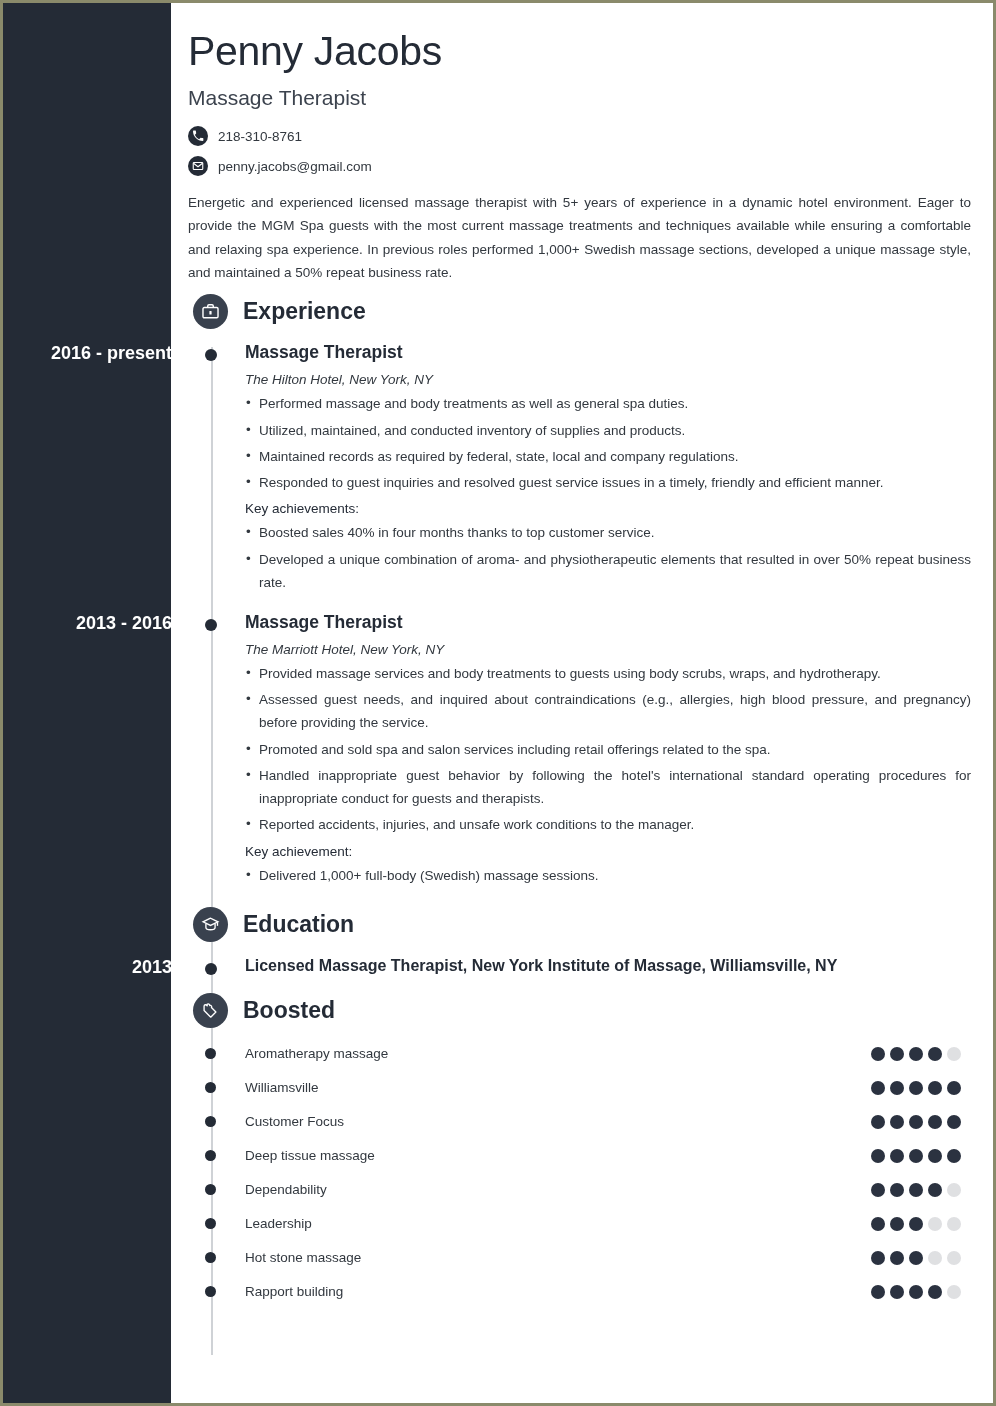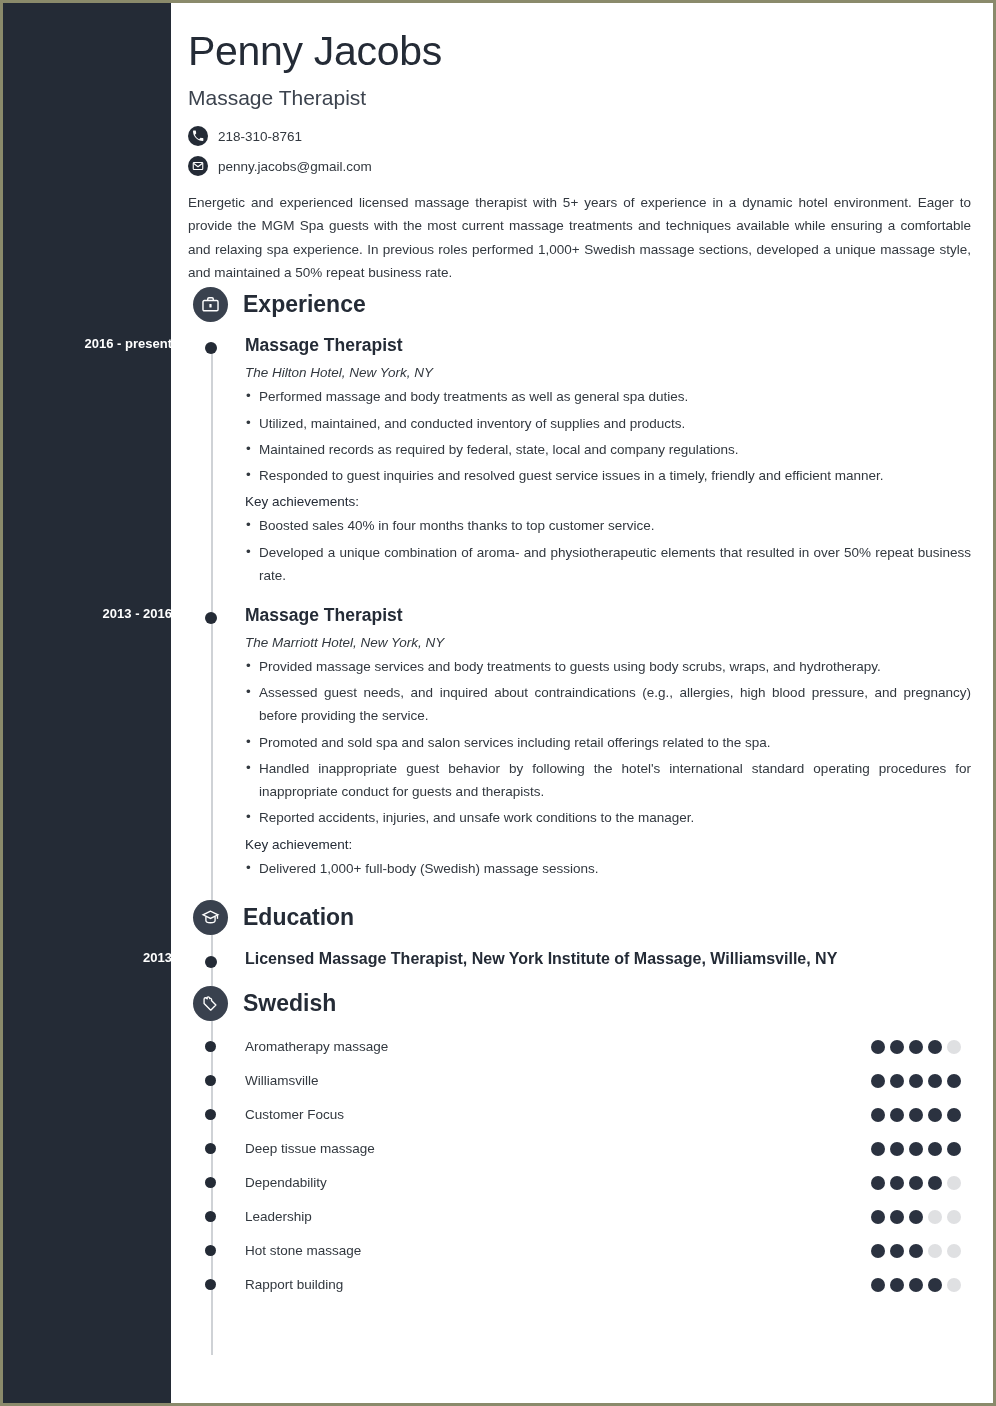--- a/index.html
+++ b/index.html
@@ -85,21 +85,21 @@
     position: absolute;
     left: 208px;
     top: 344px;
     width: 2px;
     height: 1008px;
     background: #cfd2d6;
   }
 
   .section {
     position: relative;
-    margin-top: 0;
+    margin-top: 7px;
   }
 
   .section-head {
     display: flex;
     align-items: center;
     position: relative;
     height: 40px;
     margin-left: 5px;
   }
   .section-icon {
@@ -131,21 +131,21 @@
     border-radius: 50%;
     background: #242b36;
     z-index: 2;
   }
   .entry-date {
     position: absolute;
     left: -168px;
     top: 1px;
     width: 152px;
     text-align: right;
-    font-size: 13px;
+    font-size: 18px;
     font-weight: bold;
     color: #ffffff;
   }
   .entry-title {
     font-size: 17.5px;
     font-weight: bold;
     color: #242b36;
     line-height: 1.2;
   }
   .entry-sub {
@@ -326,21 +326,21 @@
       </div>
     </div>
 
     <div class="section" style="margin-top:16px;">
       <div class="section-head">
         <span class="section-icon">
           <svg width="19" height="19" viewBox="0 0 24 24" fill="none" stroke="#fff" stroke-width="1.7" stroke-linejoin="round">
             <path d="M7.8 4.2c1.3-1.3 3.4-0.2 3.2 1.5 1.7-0.6 3 1.1 2.2 2.6l5.6 5.6-6.5 6.5L3.9 12v-5.5c0-1.1 0.6-1.7 1.3-1.8 0.9-0.1 1.9 0.5 2.6 1.5z"></path>
           </svg>
         </span>
-        <span class="section-title">Swedish</span>
+        <span class="section-title">Boosted</span>
       </div>
 
       <div style="margin-top:6px;">
         <div class="skill-row">
           <span class="skill-dot"></span>
           <span class="skill-name">Aromatherapy massage</span>
           <span class="rating">
               <i class="on"></i>
               <i class="on"></i>
               <i class="on"></i>

